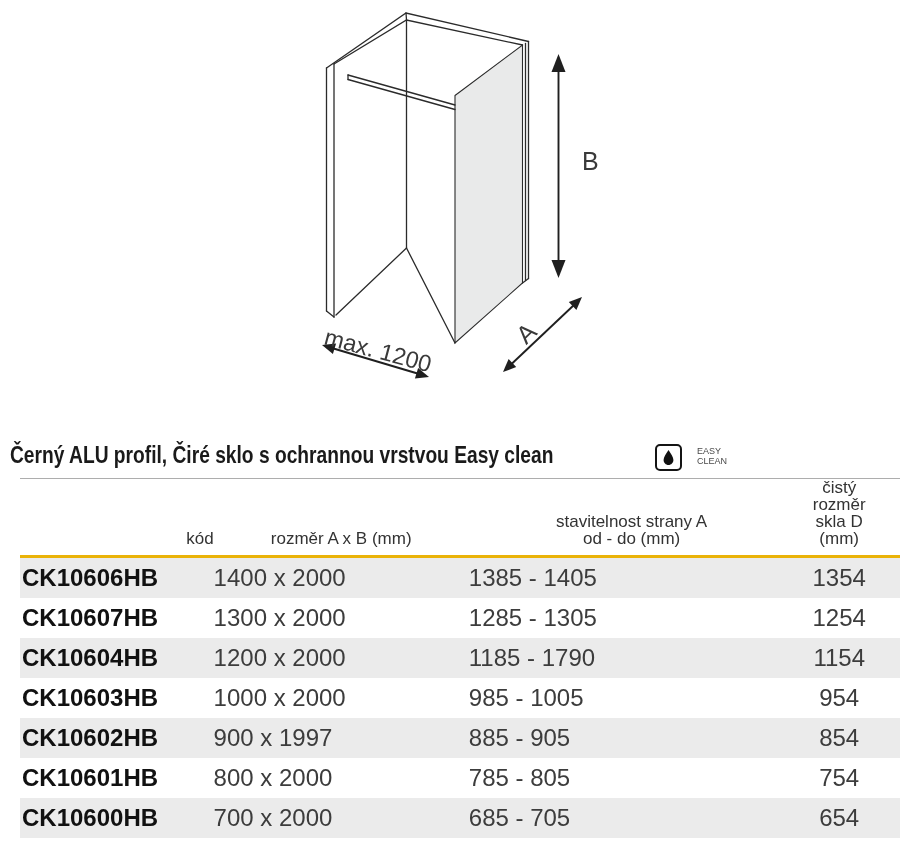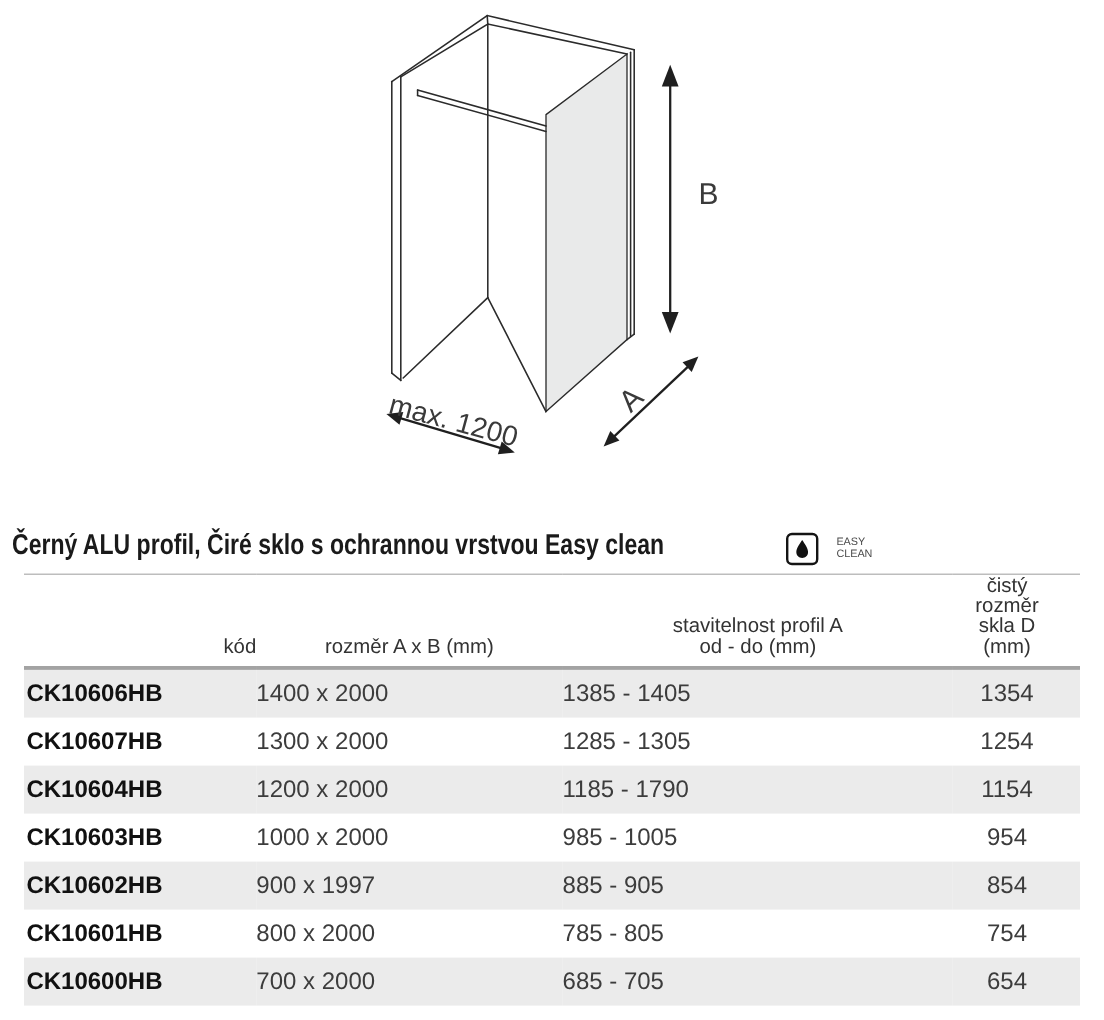--- a/index.html
+++ b/index.html
@@ -22,28 +22,28 @@
   .badge{position:absolute;left:655px;top:444px;display:flex;align-items:flex-start;}
   .badge-box{
     width:27px;height:27px;border:2px solid #141414;border-radius:5px;box-sizing:border-box;
     display:flex;align-items:center;justify-content:center;background:#fff;
   }
   .badge-text{margin-left:15px;padding-top:3px;font-size:9px;line-height:9.5px;color:#4a4a4a;letter-spacing:0;}
   
   .table-wrap{position:absolute;left:20px;top:478px;width:880px;}
   table.spec{border-collapse:collapse;width:880px;table-layout:fixed;}
   thead th{
-    border-top:1px solid #adadad;border-bottom:3px solid #a3a3a3;
+    border-top:1px solid #adadad;border-bottom:3px solid #eab308;
     height:49px;vertical-align:bottom;padding:0 0 8px 0;
     font-weight:normal;font-size:17px;line-height:17px;color:#333;white-space:pre-line;
   }
   th.c1{text-align:right;padding-left:2px;}
   th.c2,th.c3{text-align:center;}
   th.c4{text-align:center;padding-right:16px;}
-  tbody td{height:40px;padding:0;font-size:20px;color:#3c3c3c;}
+  tbody td{height:40px;padding:0;font-size:24px;color:#3c3c3c;}
   tbody tr:nth-child(odd){background:#ebebeb;}
   td.c1{text-align:left;padding-left:2px;font-weight:bold;color:#111;}
   td.c2,td.c3{text-align:left;}
   td.c4{text-align:center;padding-right:16px;}
 </style>
 </head>
 <body>
 
 <svg class="diagram-svg" width="920" height="420" viewBox="0 0 920 420">
 
@@ -122,21 +122,21 @@
     <colgroup>
         <col style="width:22%">
         <col style="width:29%">
         <col style="width:37%">
         <col style="width:12%">
       </colgroup>
     <thead>
       <tr>
         <th class="c1">kód</th>
         <th class="c2">rozměr A x B (mm)</th>
-        <th class="c3">stavitelnost profil A
+        <th class="c3">stavitelnost strany A
 od - do (mm)</th>
         <th class="c4">čistý rozměr
 skla D (mm)</th>
       </tr>
     </thead>
     <tbody>
       <tr>
         <td class="c1">CK10606HB</td>
         <td class="c2">1400 x 2000</td>
         <td class="c3">1385 - 1405</td>

